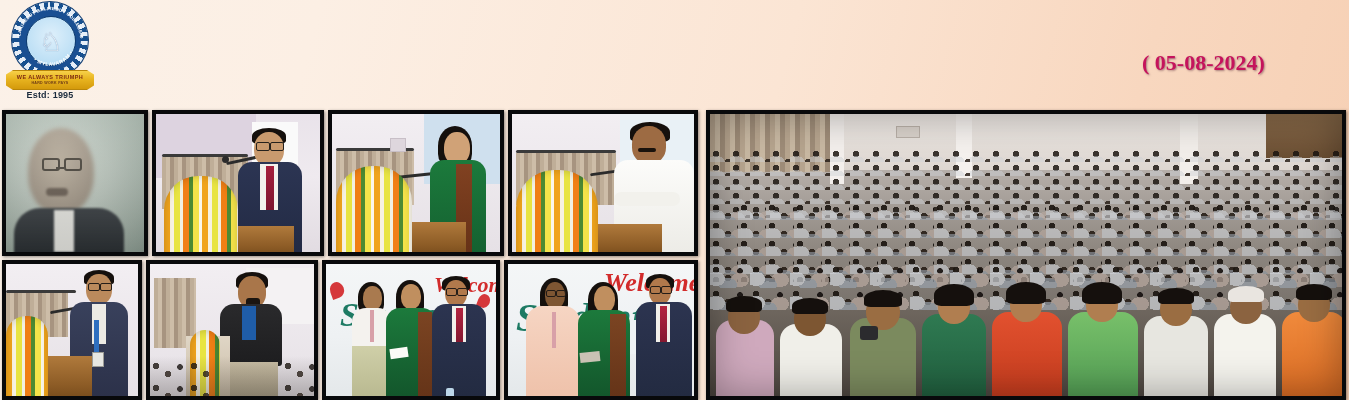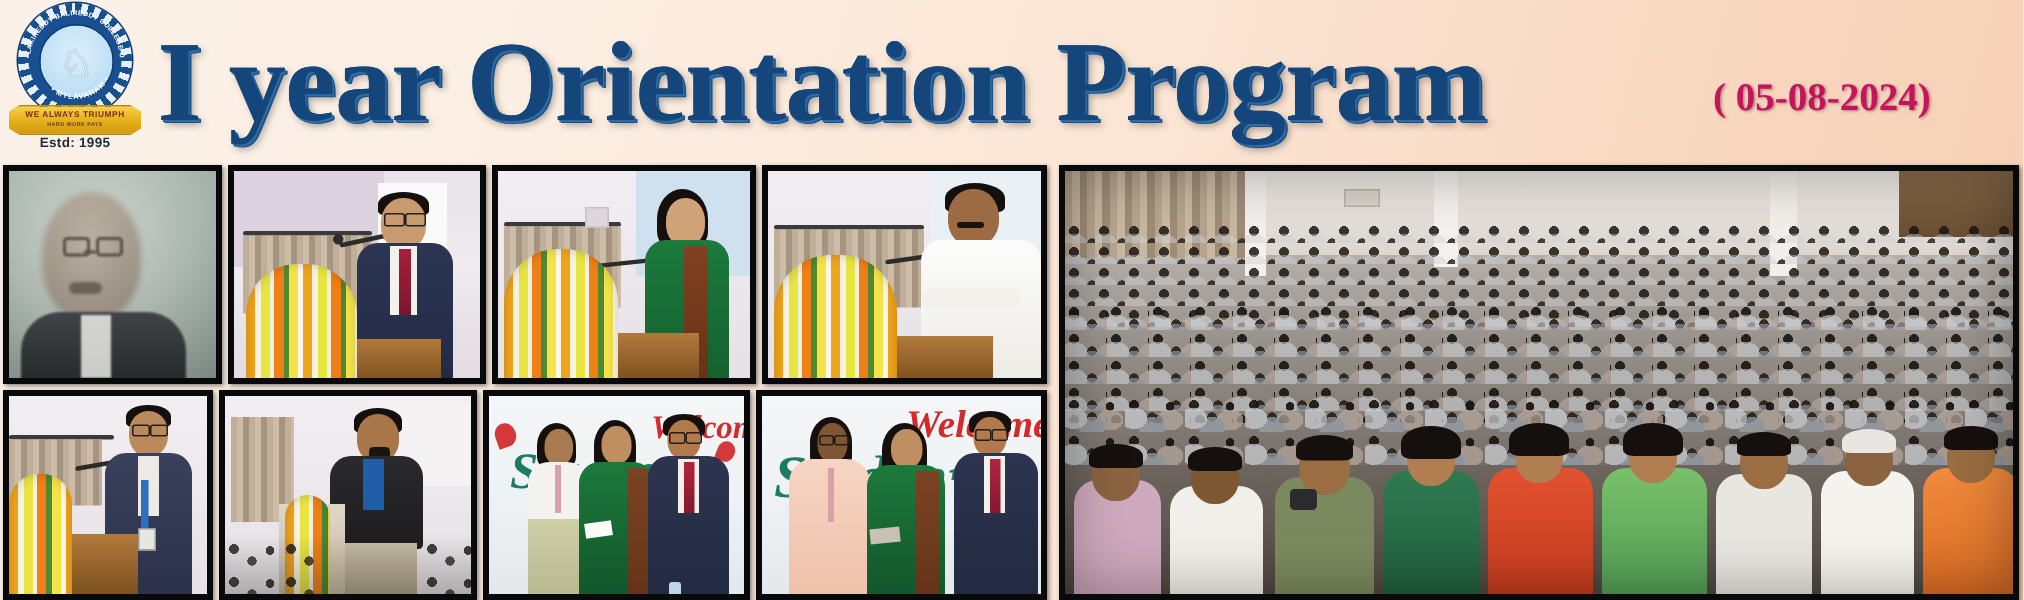--- a/index.html
+++ b/index.html
@@ -46,21 +46,21 @@
     white-space:nowrap;
     text-shadow:
       1px 1px 0 #2f6ca4,
       2px 2px 0 #1d5288,
       3px 3px 5px rgba(60,60,60,.45);
     background:linear-gradient(180deg,#2e6ba6 0%,#123f70 42%,#0d3157 100%);
     -webkit-background-clip:text;background-clip:text;
   }
   .title-date{position:absolute;left:1142px;top:50px;
     font-family:"Liberation Serif", serif;
-    font-size:26px;font-weight:bold;color:#c5135c;white-space:nowrap;
+    font-size:22px;font-weight:bold;color:#c5135c;white-space:nowrap;
     text-shadow:1px 1px 2px rgba(90,40,60,.5);}
 
   
   .grid{position:absolute;left:0;top:105px;width:1349px;height:295px;}
 
   .photo{position:absolute;overflow:hidden;border:4px solid #08090b;box-sizing:border-box;
     background:#2a2a2a;box-shadow:1px 1px 3px rgba(0,0,0,.45);}
   .photo .scene{position:absolute;inset:0;}
 
   
@@ -132,21 +132,20 @@
           </svg>
         </div>
       </div>
       <div class="logo-ribbon">
         <span class="ribbon-a">WE ALWAYS TRIUMPH</span>
         <span class="ribbon-b">HARD WORK PAYS</span>
       </div>
       <div class="logo-estd">Estd: 1995</div>
     </div>
 
-    <div class="title">I year Orientation Program</div>
     <div class="title-date">( 05-08-2024)</div>
   </div>
 
   <div class="grid">
 
     <div class="photo" style="left:2px;top:5px;width:146px;height:146px;">
       <div class="scene">
         <div class="screenGlow"></div>
         <div class="blurFace" style="left:22px;top:14px;width:66px;height:86px;"></div>
         <div style="position:absolute;left:36px;top:44px;width:14px;height:9px;border:2px solid #4a453c;border-radius:3px;filter:blur(.6px);"></div>

